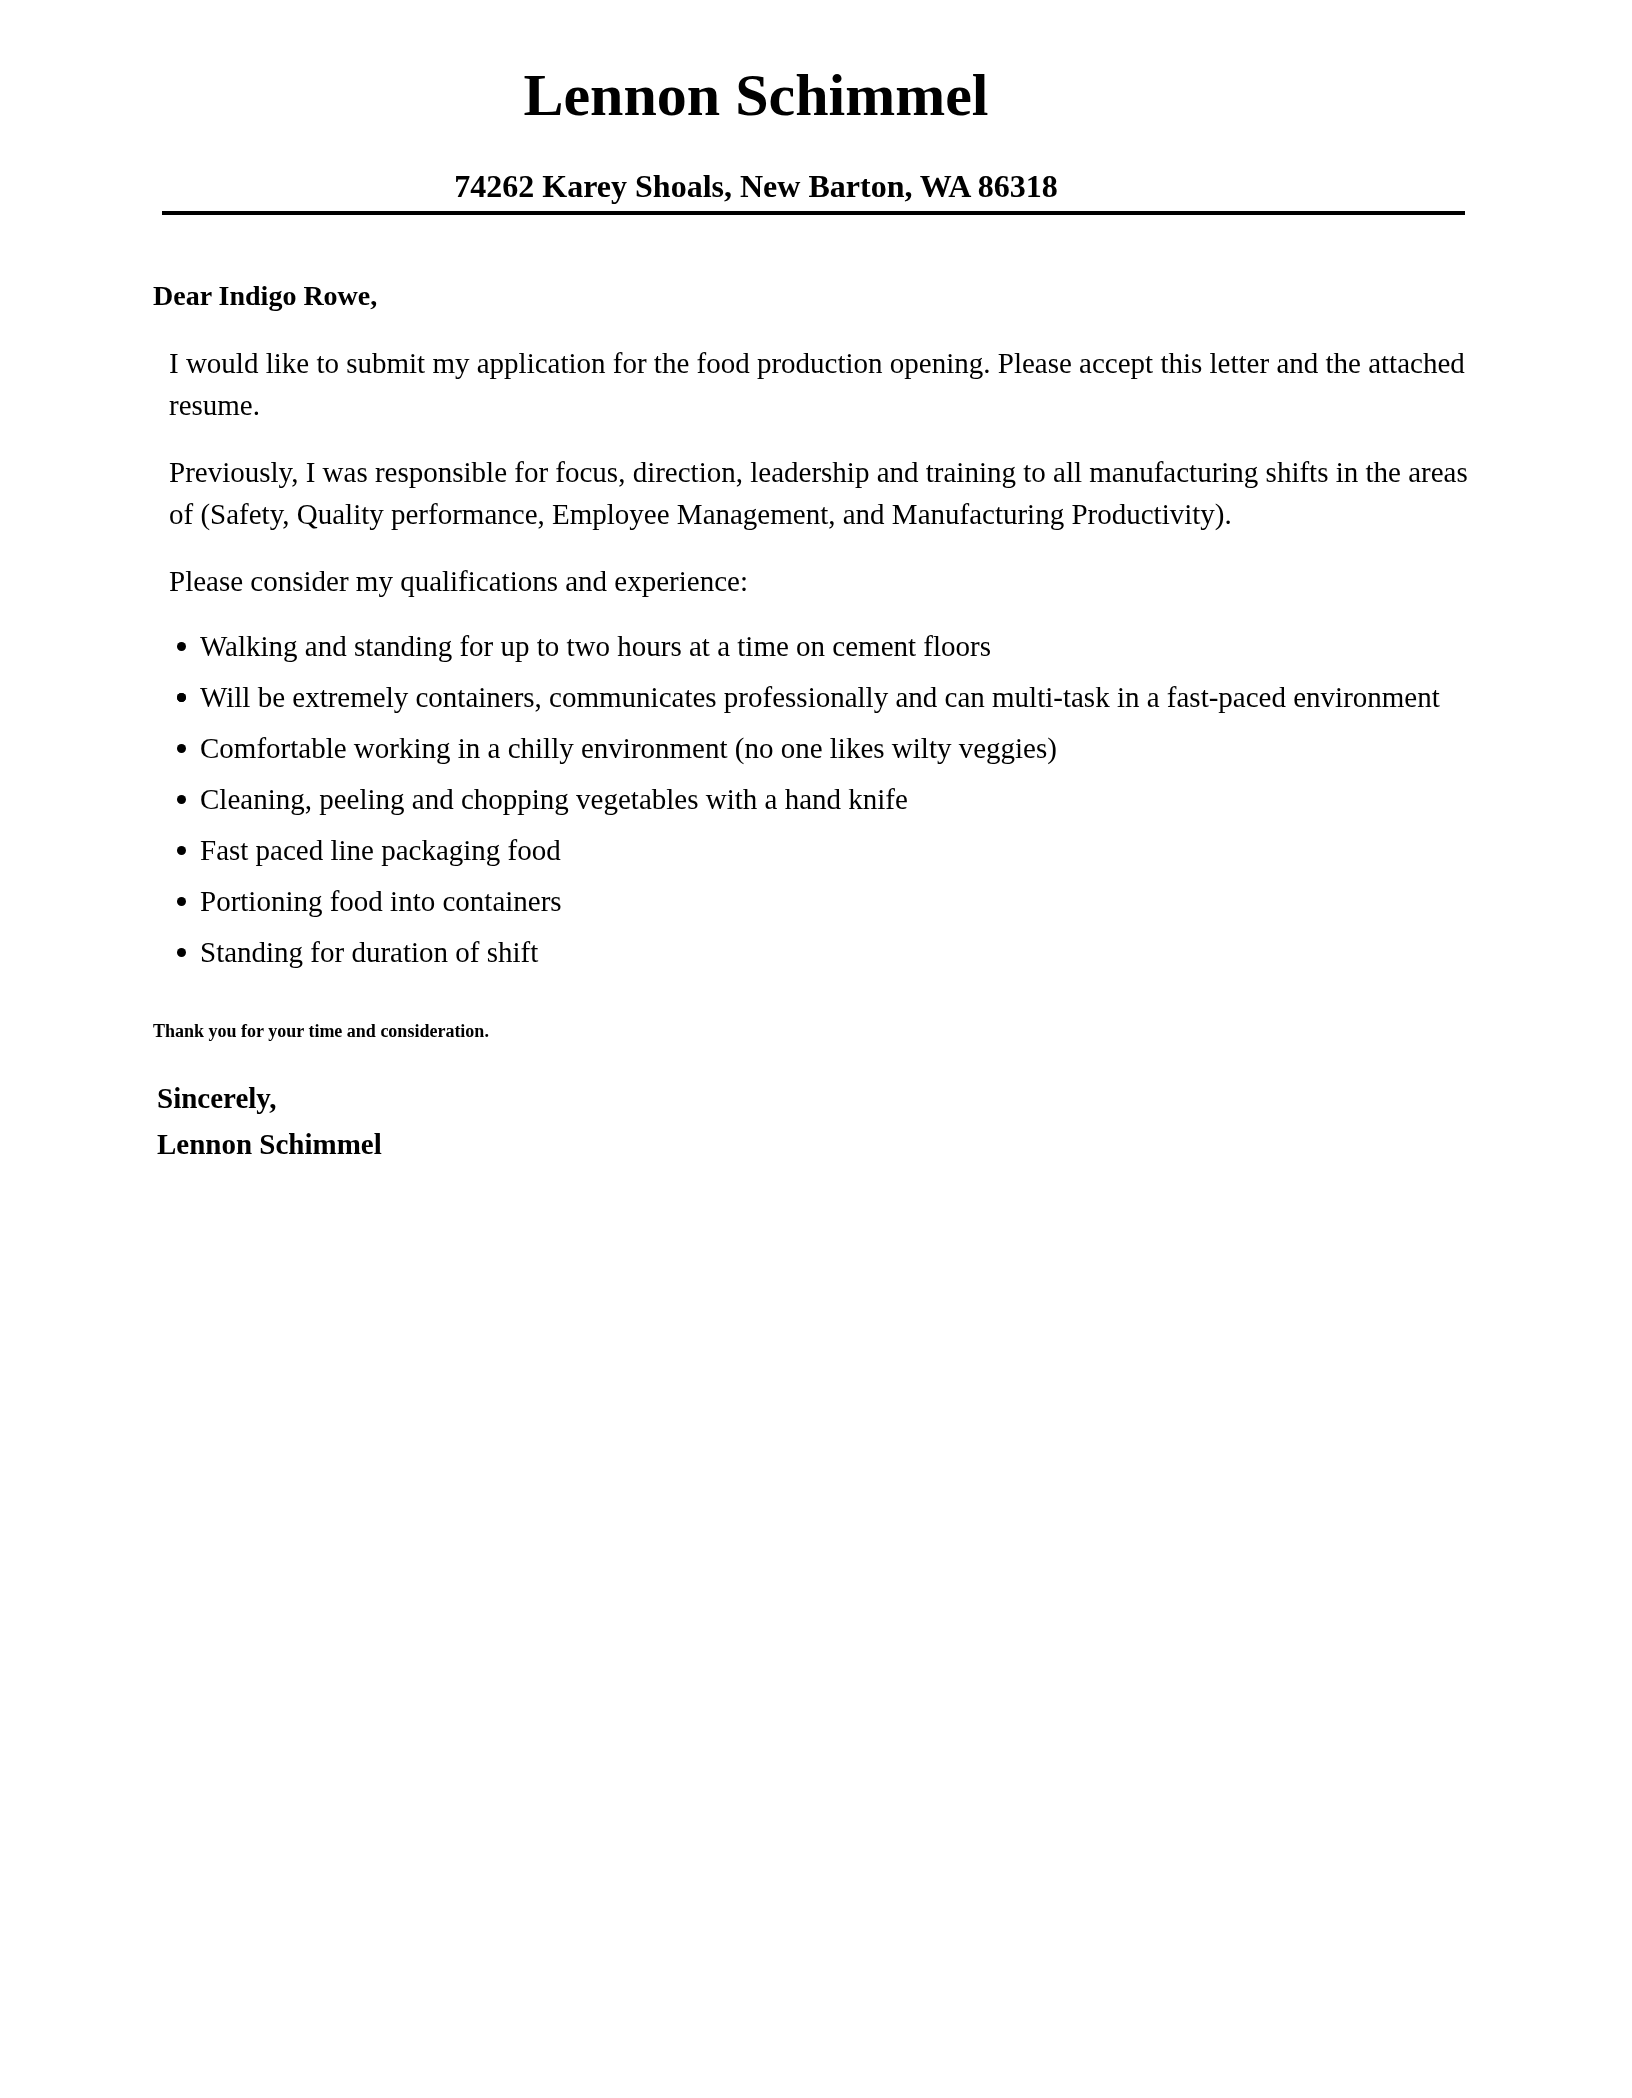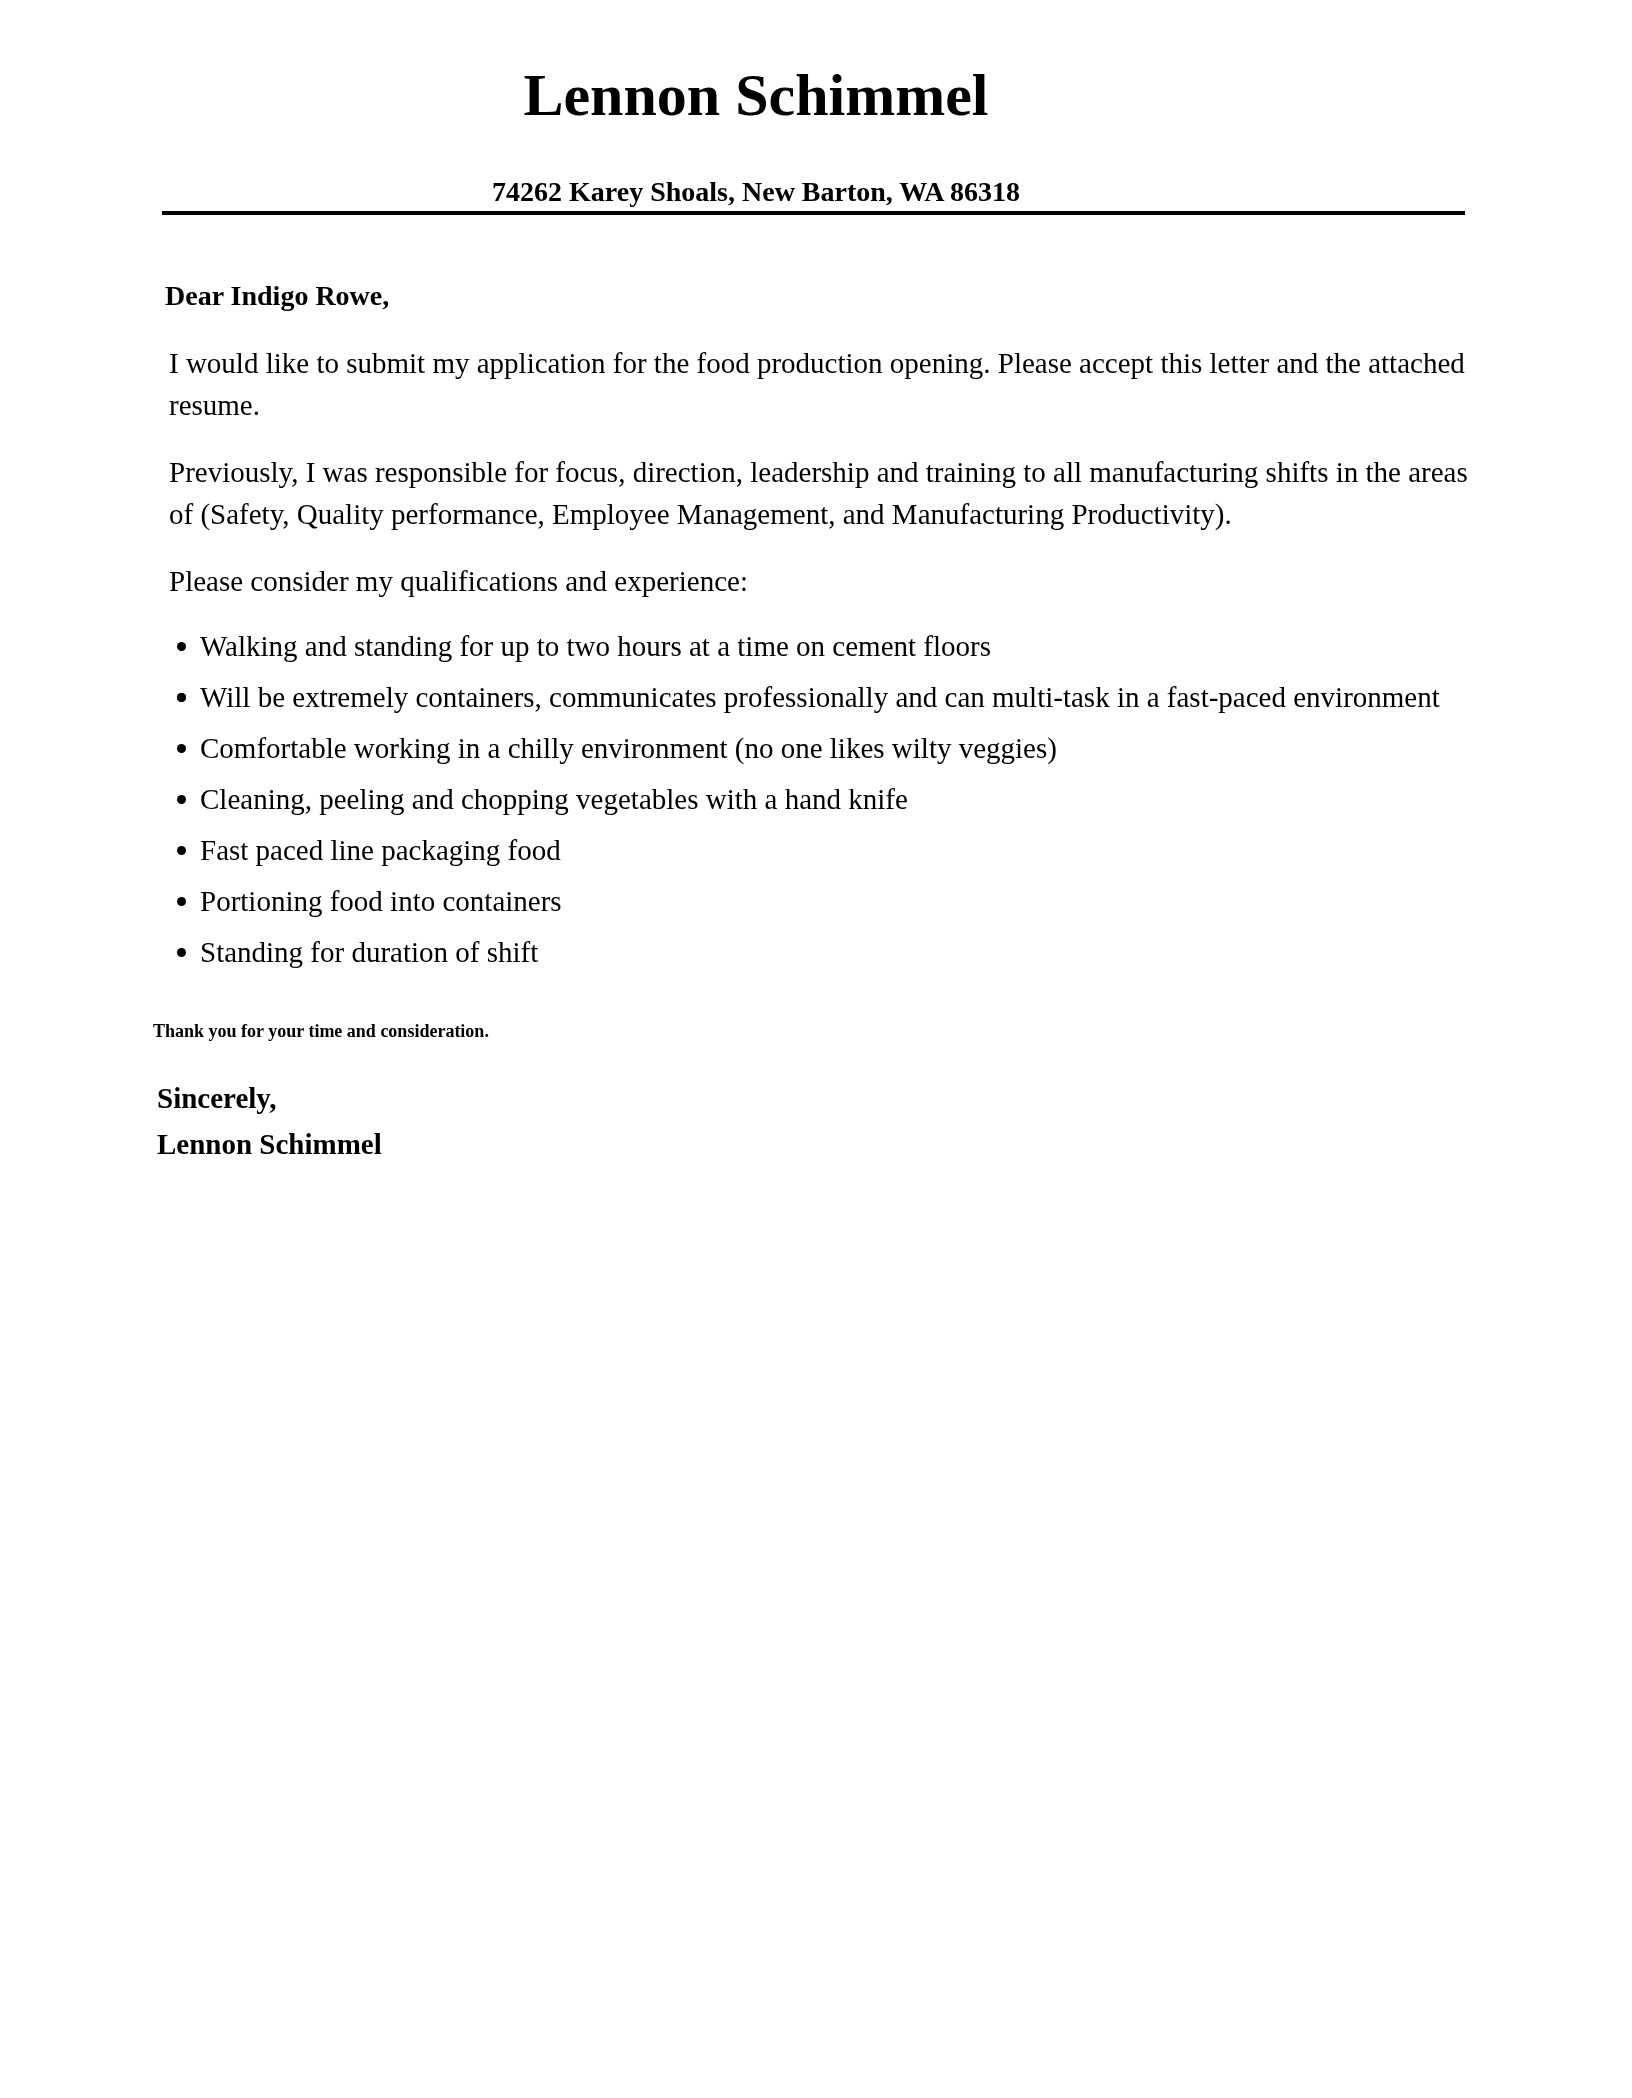--- a/index.html
+++ b/index.html
@@ -29,24 +29,24 @@
       text-align: center;
       font-weight: bold;
       font-size: 60px;
       line-height: 70px;
       letter-spacing: 0px;
       margin: 0;
     }
     .header-address {
       position: absolute;
       left: 0; right: 0;
-      top: 173px;
+      top: 167px;
       text-align: center;
       font-weight: bold;
-      font-size: 28px;
+      font-size: 32px;
       line-height: 38px;
       margin: 0;
     }
     .header-rule {
       position: absolute;
       left: 162px;
       width: 1303px;
       top: 211px;
       height: 4px;
       background: #000000;
@@ -57,21 +57,21 @@
       position: absolute;
       left: 153px;
       top: 275px;
       width: 1320px;
       font-size: 29px;
       line-height: 42.5px;
     }
     .salutation {
       font-weight: bold;
       font-size: 28px;
-      margin: 0 0 24px 12px;
+      margin: 0 0 24px 0;
     }
     .para {
       margin: 0 0 24px 16px;
     }
     .bullets {
       list-style: none;
       margin: 24px 0 0 0;
       padding: 0;
     }
     .bullets li {

